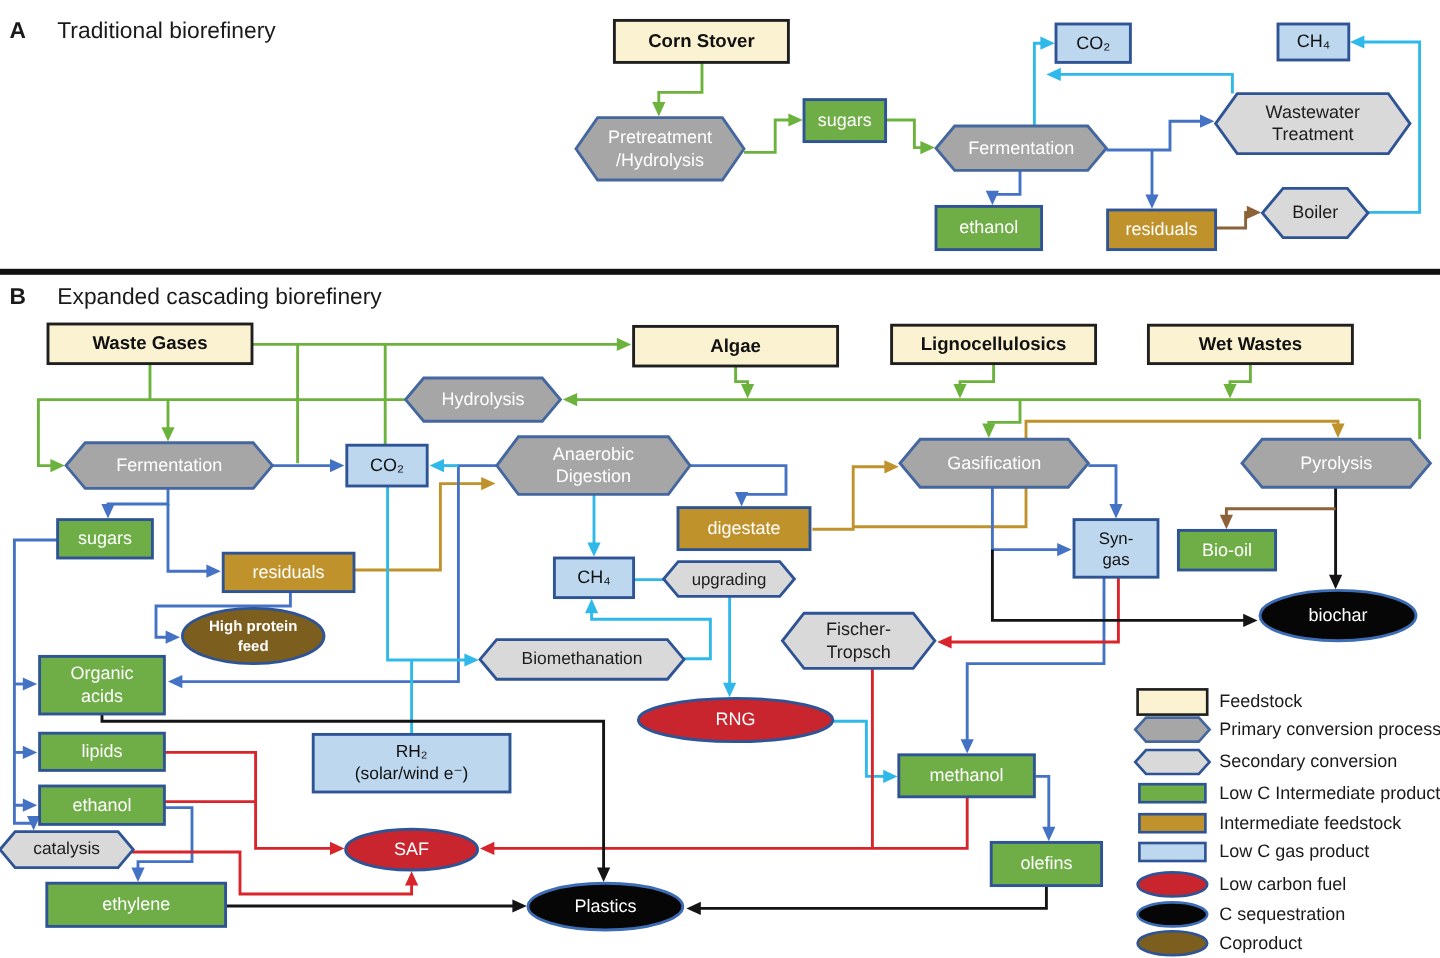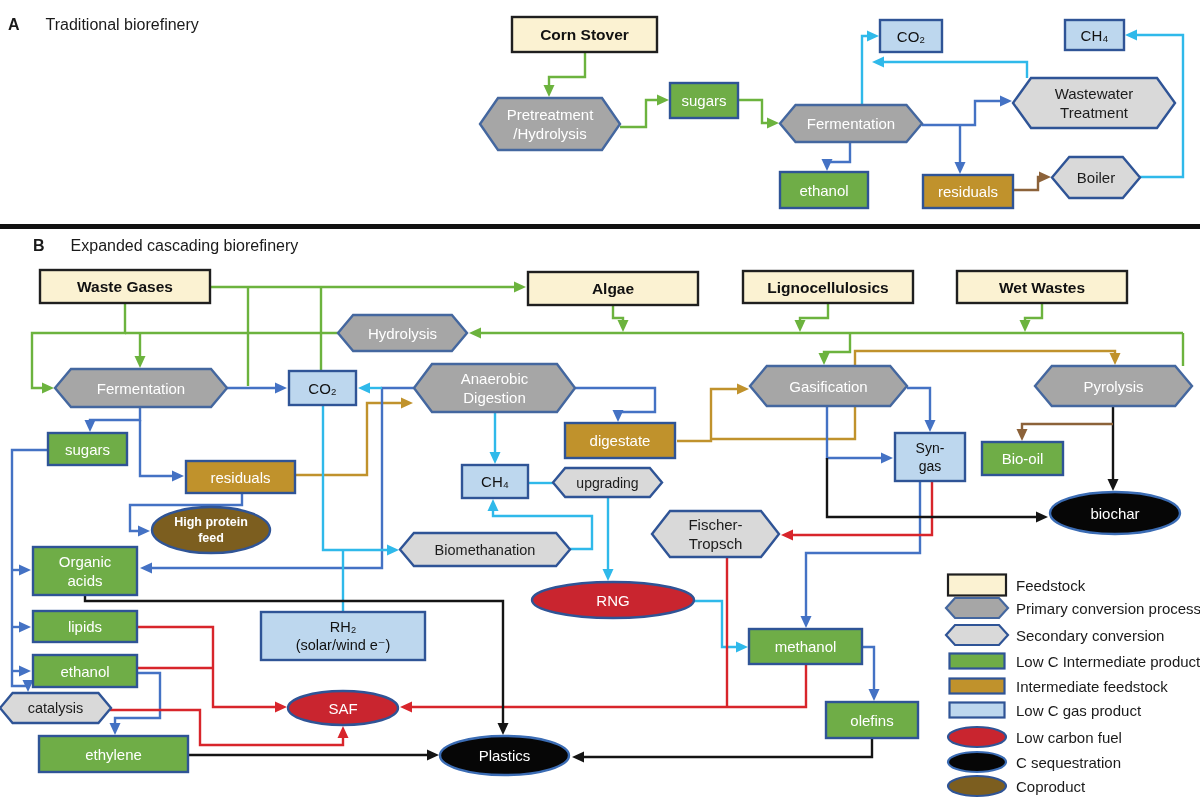--- a/index.html
+++ b/index.html
@@ -1,22 +1,22 @@
 <!DOCTYPE html>
 <html><head>
 <meta charset="utf-8">
 <style>
   html,body{margin:0;padding:0;background:#ffffff;}
   #stage{position:relative;width:1200px;height:798px;background:#ffffff;overflow:hidden;
          font-family:"Liberation Sans","DejaVu Sans",sans-serif;}
   #diagram{position:absolute;left:0;top:0;}
-  .panel-title{position:absolute;color:#1a1a1a;font-size:16px;white-space:nowrap;}
+  .panel-title{position:absolute;color:#1a1a1a;font-size:19px;white-space:nowrap;}
   .panel-letter{font-weight:bold;margin-right:26px;}
   #title-a{left:8px;top:16px;}
-  #title-b{left:8px;top:237px;margin-left:25px;}
+  #title-b{left:8px;top:237px;}
 </style>
 </head>
 <body>
 
 <div id="stage">
   <svg id="diagram" width="1200" height="798" viewBox="0 0 1200 798">
       <rect x="0" y="224" width="1200" height="5" fill="#111111"></rect>
       <g>
         <g>
           <path d="M549,97 L543.5,85 L554.5,85 Z" fill="#6CB33E"></path>

